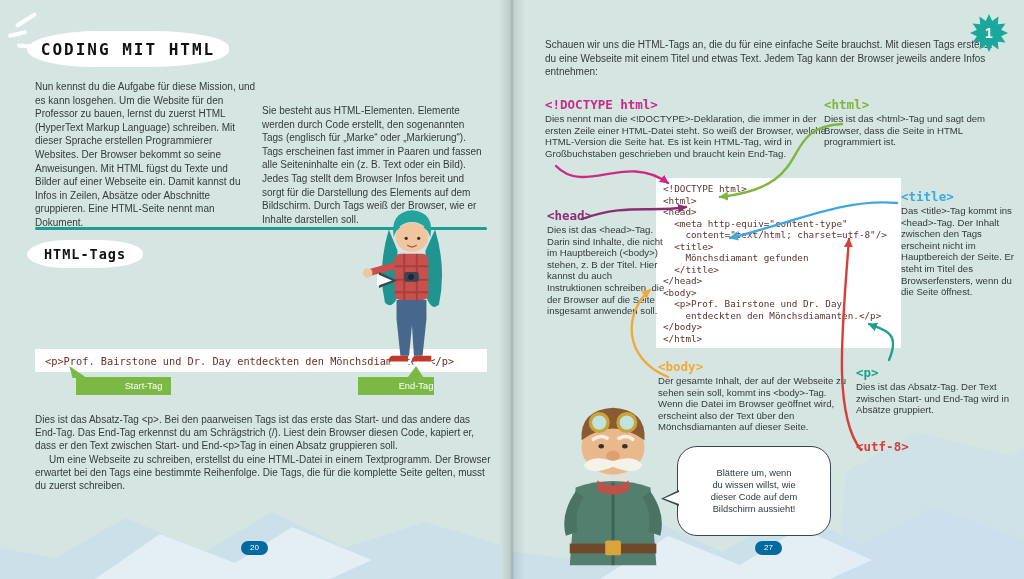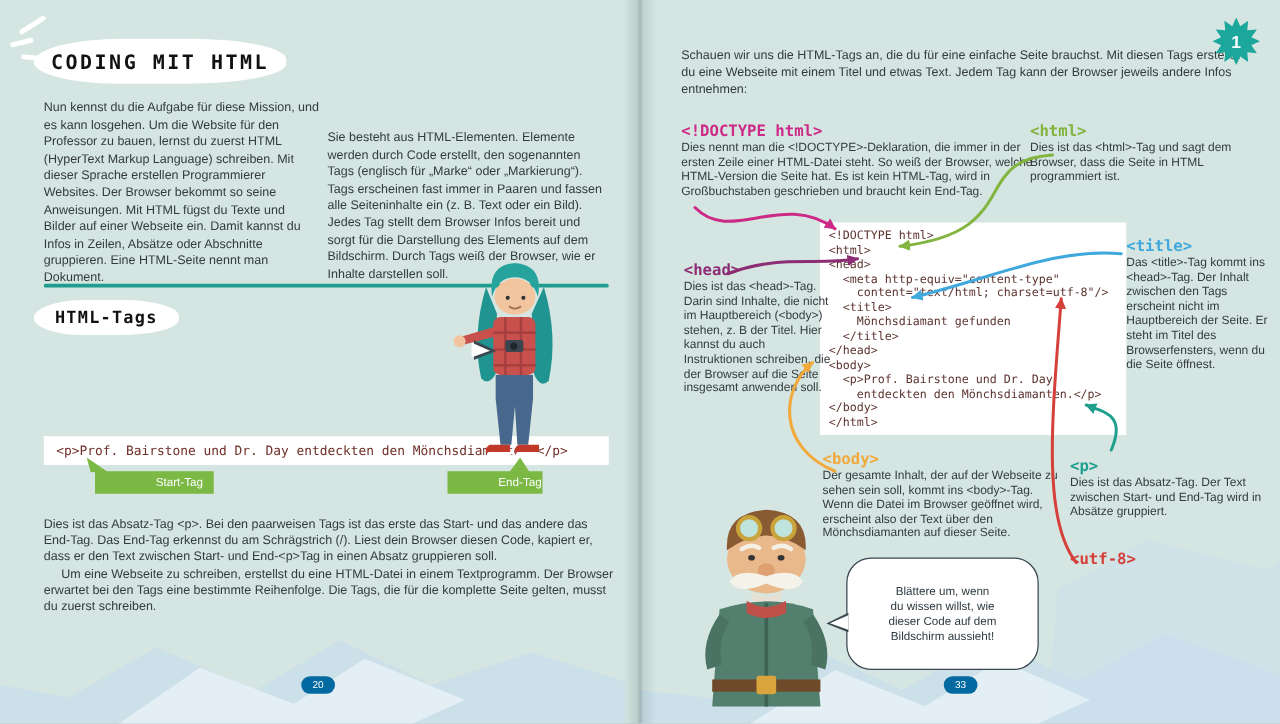--- a/index.html
+++ b/index.html
@@ -271,15 +271,15 @@
 
   <div class="abs bubble bubble-prof">
     <span class="btxt">Blättere um, wenn
 du wissen willst, wie
 dieser Code auf dem
 Bildschirm aussieht!</span>
   </div>
   <div class="abs tail tail-border-l" style="left:661px;top:490px;"></div>
   <div class="abs tail tail-fill-l" style="left:664px;top:492px;"></div>
 
-  <div class="page-pill pill-21">33</div>
+  <div class="page-pill pill-21">27</div>
 
 </div>
 
 </body></html>

